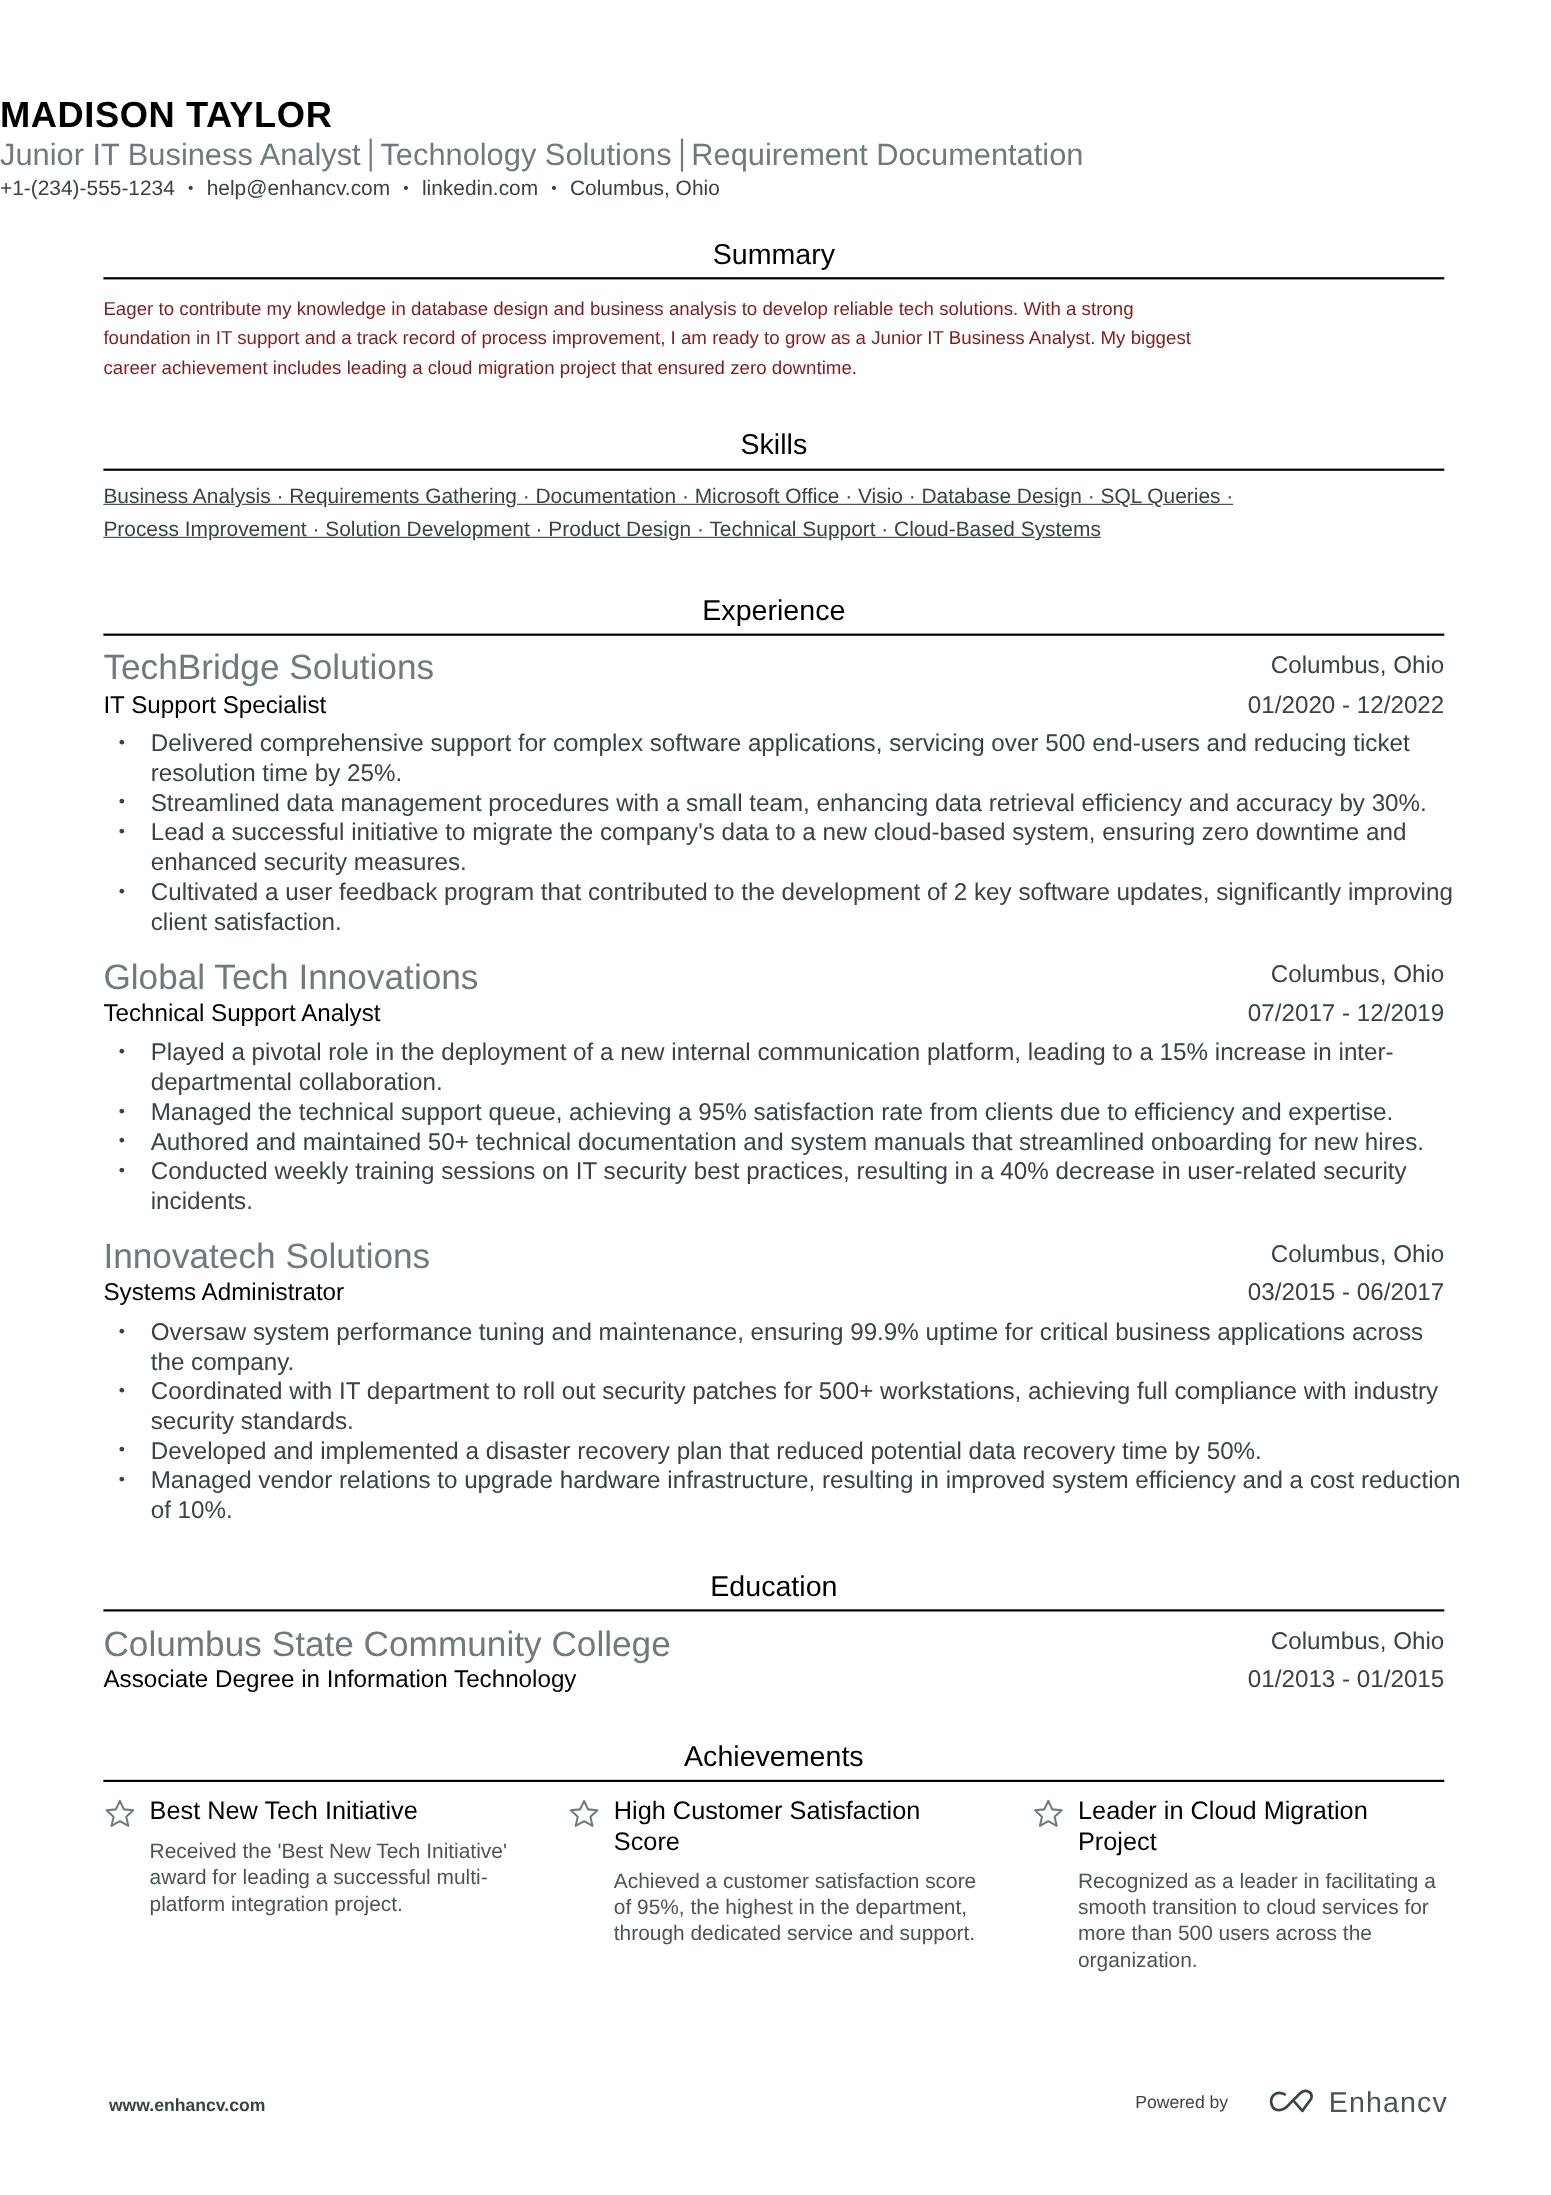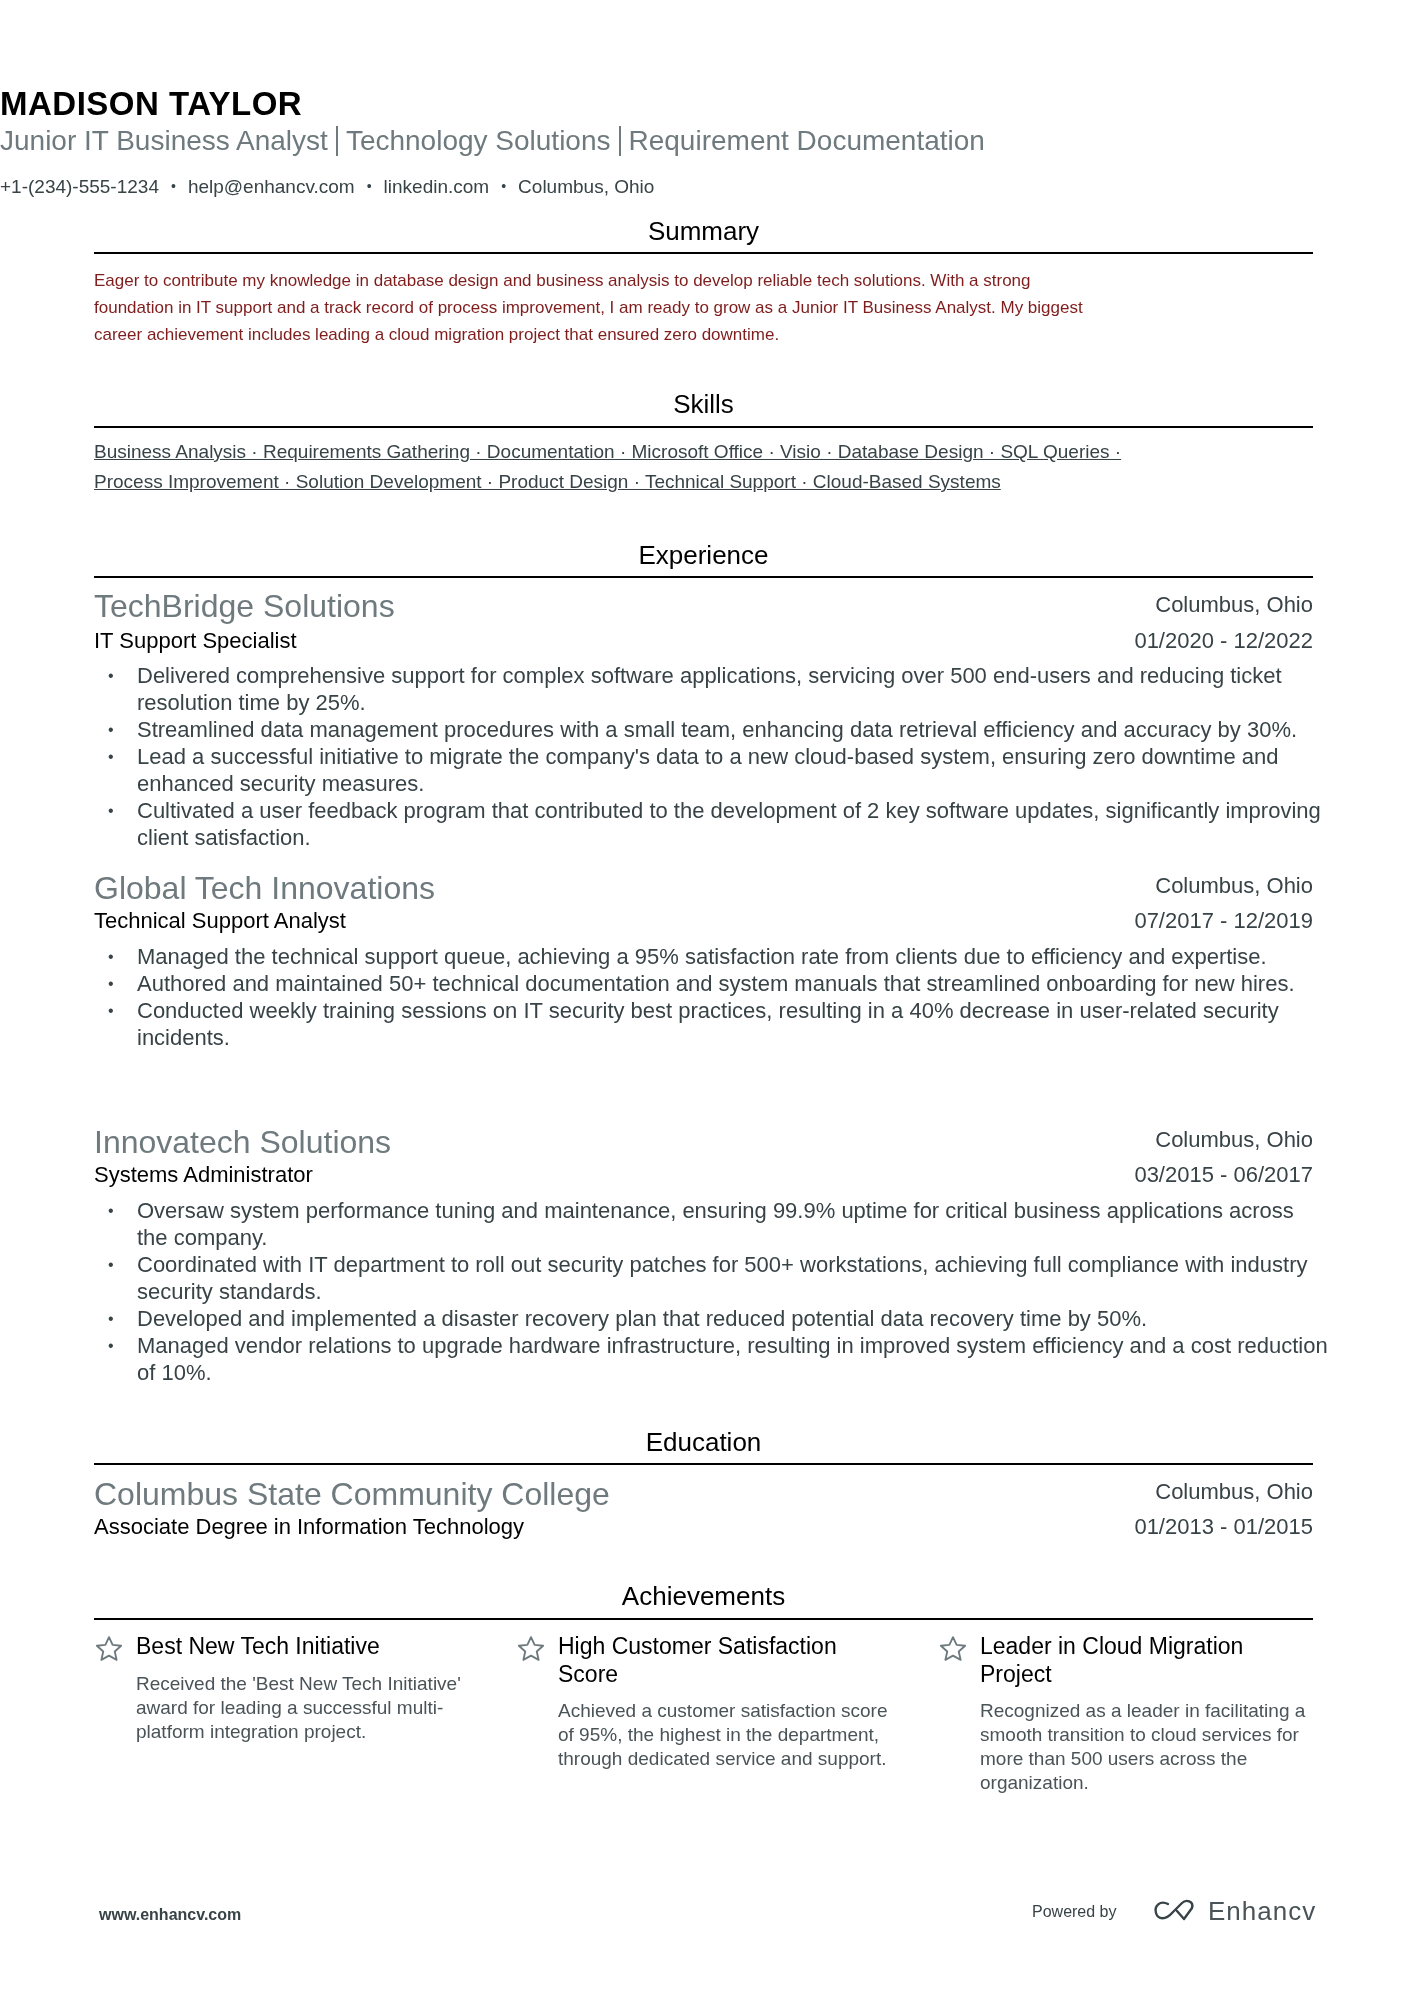--- a/index.html
+++ b/index.html
@@ -3,21 +3,21 @@
 <meta charset="utf-8">
 <style>
   * { margin: 0; padding: 0; box-sizing: border-box; }
   html, body { width: 1410px; height: 1995px; background: #ffffff; }
   body { position: relative; font-family: "Liberation Sans", "DejaVu Sans", sans-serif; color: #384347; overflow: hidden; }
   .abs { position: absolute; }
   .center { left: 0; width: 1410px; text-align: left; }
   #name { top: 84px; font-size: 33px; font-weight: bold; color: #000; letter-spacing: 0.5px; line-height: 40px; }
   #subtitle { top: 124px; font-size: 28px; color: #6f7a7e; line-height: 34px; }
   #subtitle .sep { display: inline-block; width: 2px; height: 30px; background: #6f7a7e; vertical-align: -6px; margin: 0 8px; }
-  #contact { top: 158px; font-size: 19px; color: #384347; line-height: 24px; margin-top: 16px; }
+  #contact { top: 158px; font-size: 19px; color: #384347; line-height: 24px; }
   #contact .dot { margin: 0 12px; font-size: 14px; vertical-align: 2px; }
   .sec-head { left: 94px; width: 1219px; text-align: center; font-size: 26px; color: #000; line-height: 30px; }
   .rule { left: 94px; width: 1219px; height: 2px; background: #000; }
   .body-text { left: 94px; width: 1225px; font-size: 17px; line-height: 27px; color: #7f1d1d; }
   .skills { left: 94px; width: 1219px; font-size: 19px; line-height: 30px; color: #384347; text-decoration: underline; }
   .company { left: 94px; font-size: 32px; color: #6f7a7e; line-height: 32px; }
   .role { left: 94px; font-size: 22px; color: #000; line-height: 28px; }
   .loc, .date { right: 97px; font-size: 22px; color: #384347; line-height: 28px; text-align: right; }
   ul.bullets { left: 104px; width: 1225px; list-style: none; font-size: 22px; line-height: 27px; color: #384347; }
   ul.bullets li { position: relative; padding-left: 33px; }
@@ -69,20 +69,21 @@
   <li>Streamlined data management procedures with a small team, enhancing data retrieval efficiency and accuracy by 30%.</li>
   <li>Lead a successful initiative to migrate the company's data to a new cloud-based system, ensuring zero downtime and enhanced security measures.</li>
   <li>Cultivated a user feedback program that contributed to the development of 2 key software updates, significantly improving client satisfaction.</li>
 </ul>
 
 <div class="abs company" style="top:872px">Global Tech Innovations</div>
 <div class="abs loc" style="top:872px">Columbus, Ohio</div>
 <div class="abs role" style="top:907px">Technical Support Analyst</div>
 <div class="abs date" style="top:907px">07/2017 - 12/2019</div>
 <ul class="abs bullets" style="top:943px">
+  <li>Played a pivotal role in the deployment of a new internal communication platform, leading to a 15% increase in inter-departmental collaboration.</li>
   <li>Managed the technical support queue, achieving a 95% satisfaction rate from clients due to efficiency and expertise.</li>
   <li>Authored and maintained 50+ technical documentation and system manuals that streamlined onboarding for new hires.</li>
   <li>Conducted weekly training sessions on IT security best practices, resulting in a 40% decrease in user-related security incidents.</li>
 </ul>
 
 <div class="abs company" style="top:1126px">Innovatech Solutions</div>
 <div class="abs loc" style="top:1126px">Columbus, Ohio</div>
 <div class="abs role" style="top:1161px">Systems Administrator</div>
 <div class="abs date" style="top:1161px">03/2015 - 06/2017</div>
 <ul class="abs bullets" style="top:1197px">

